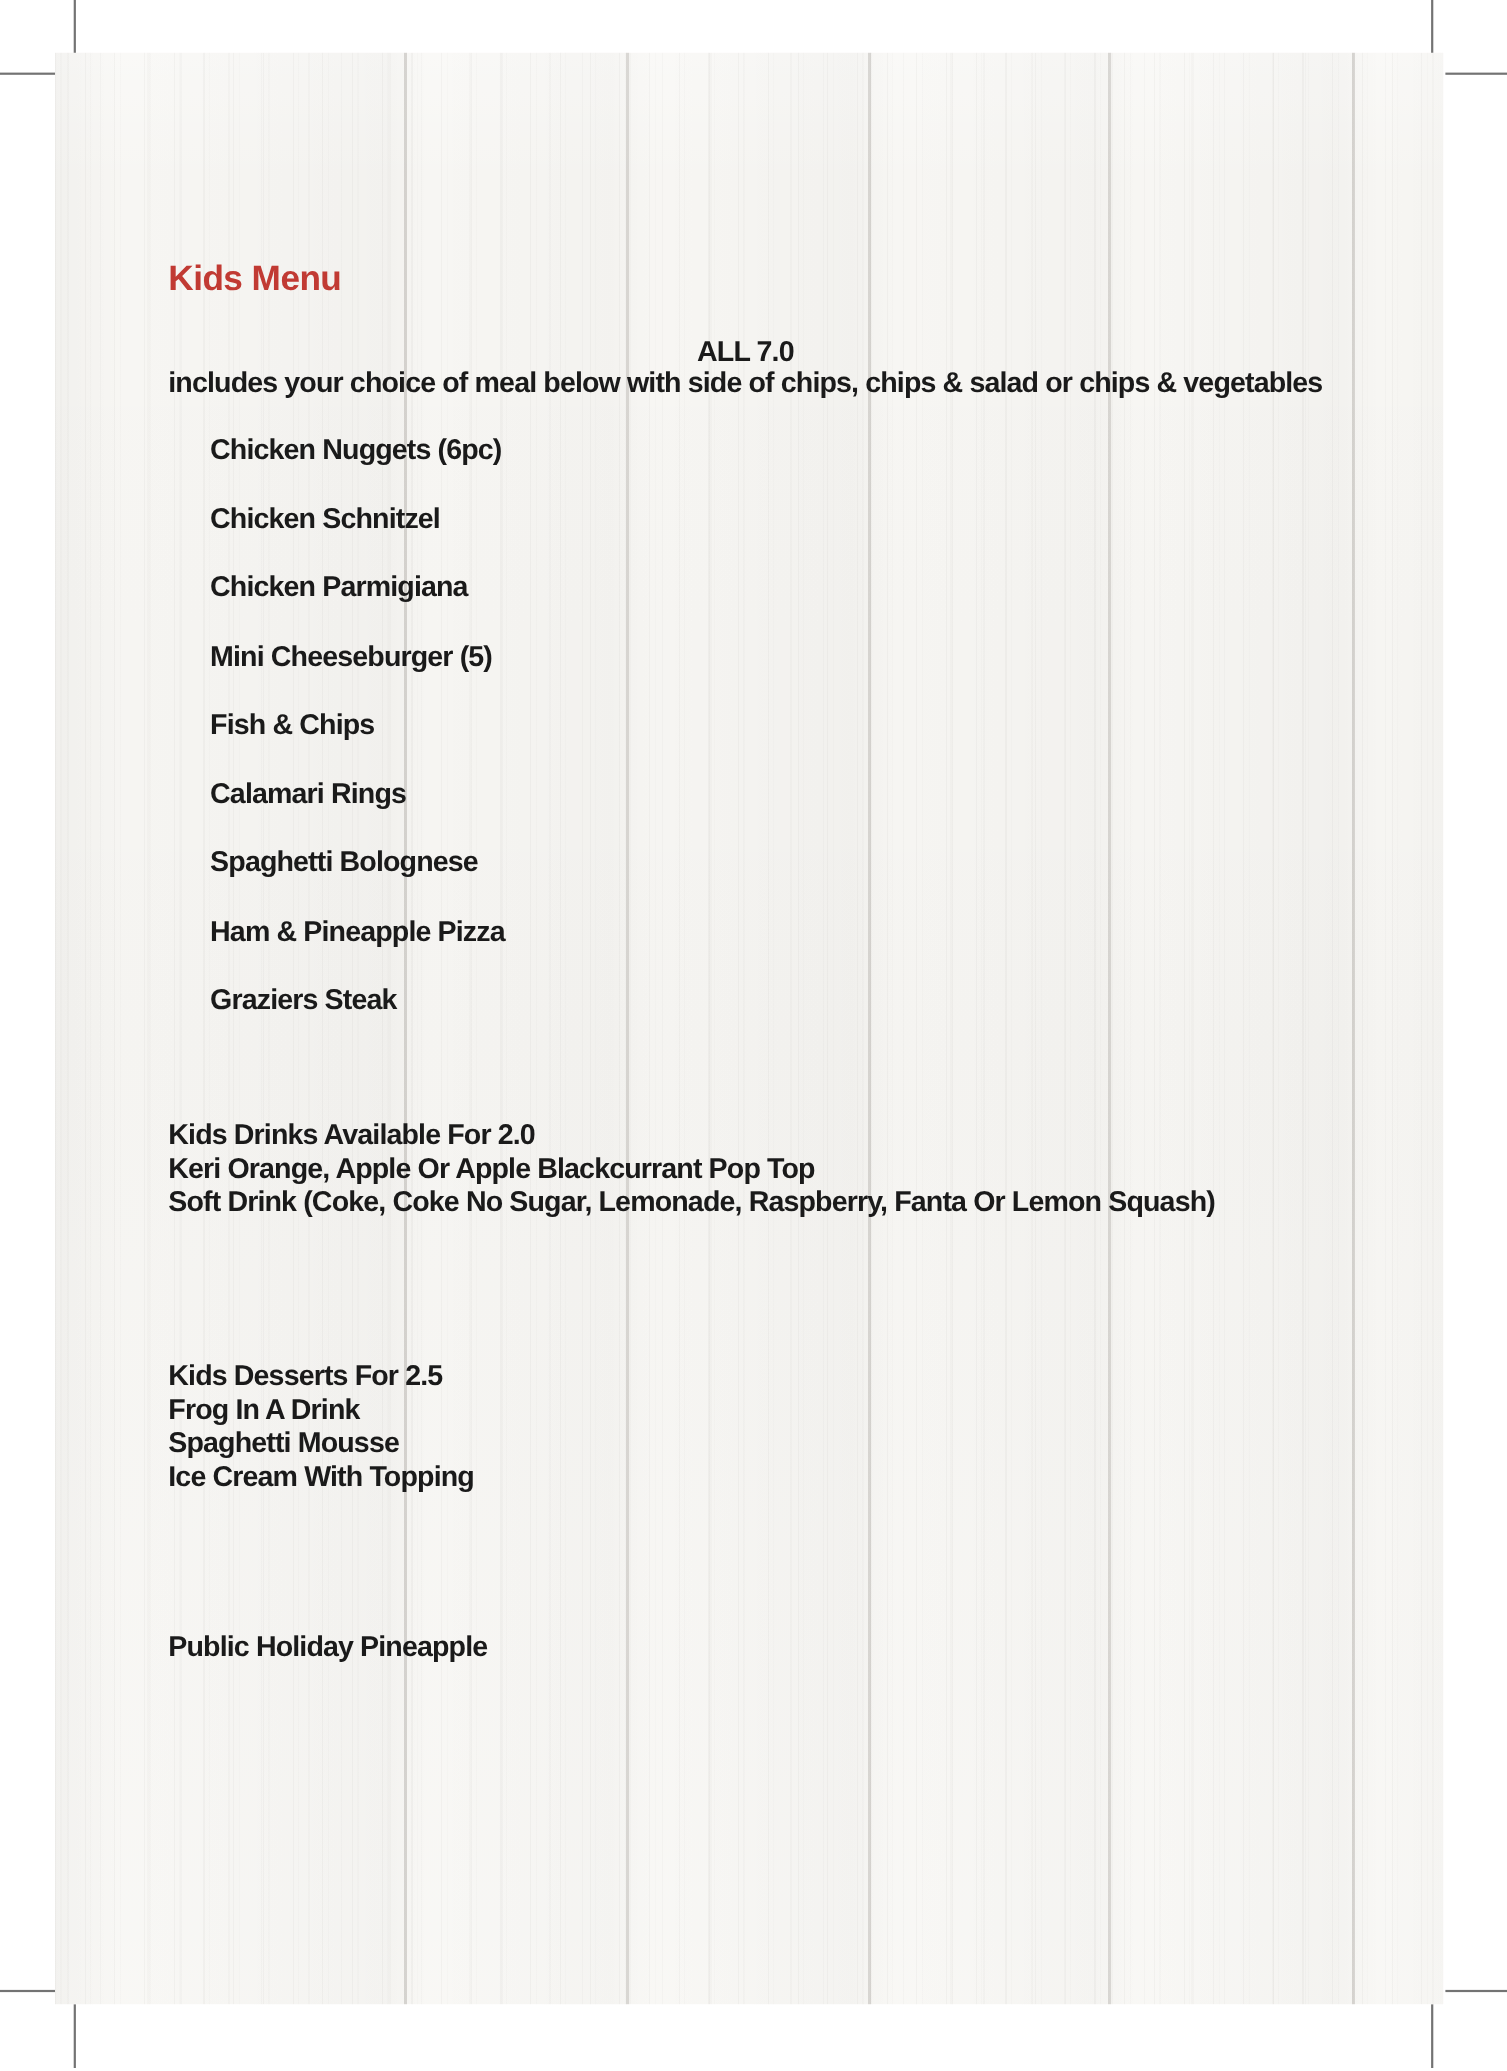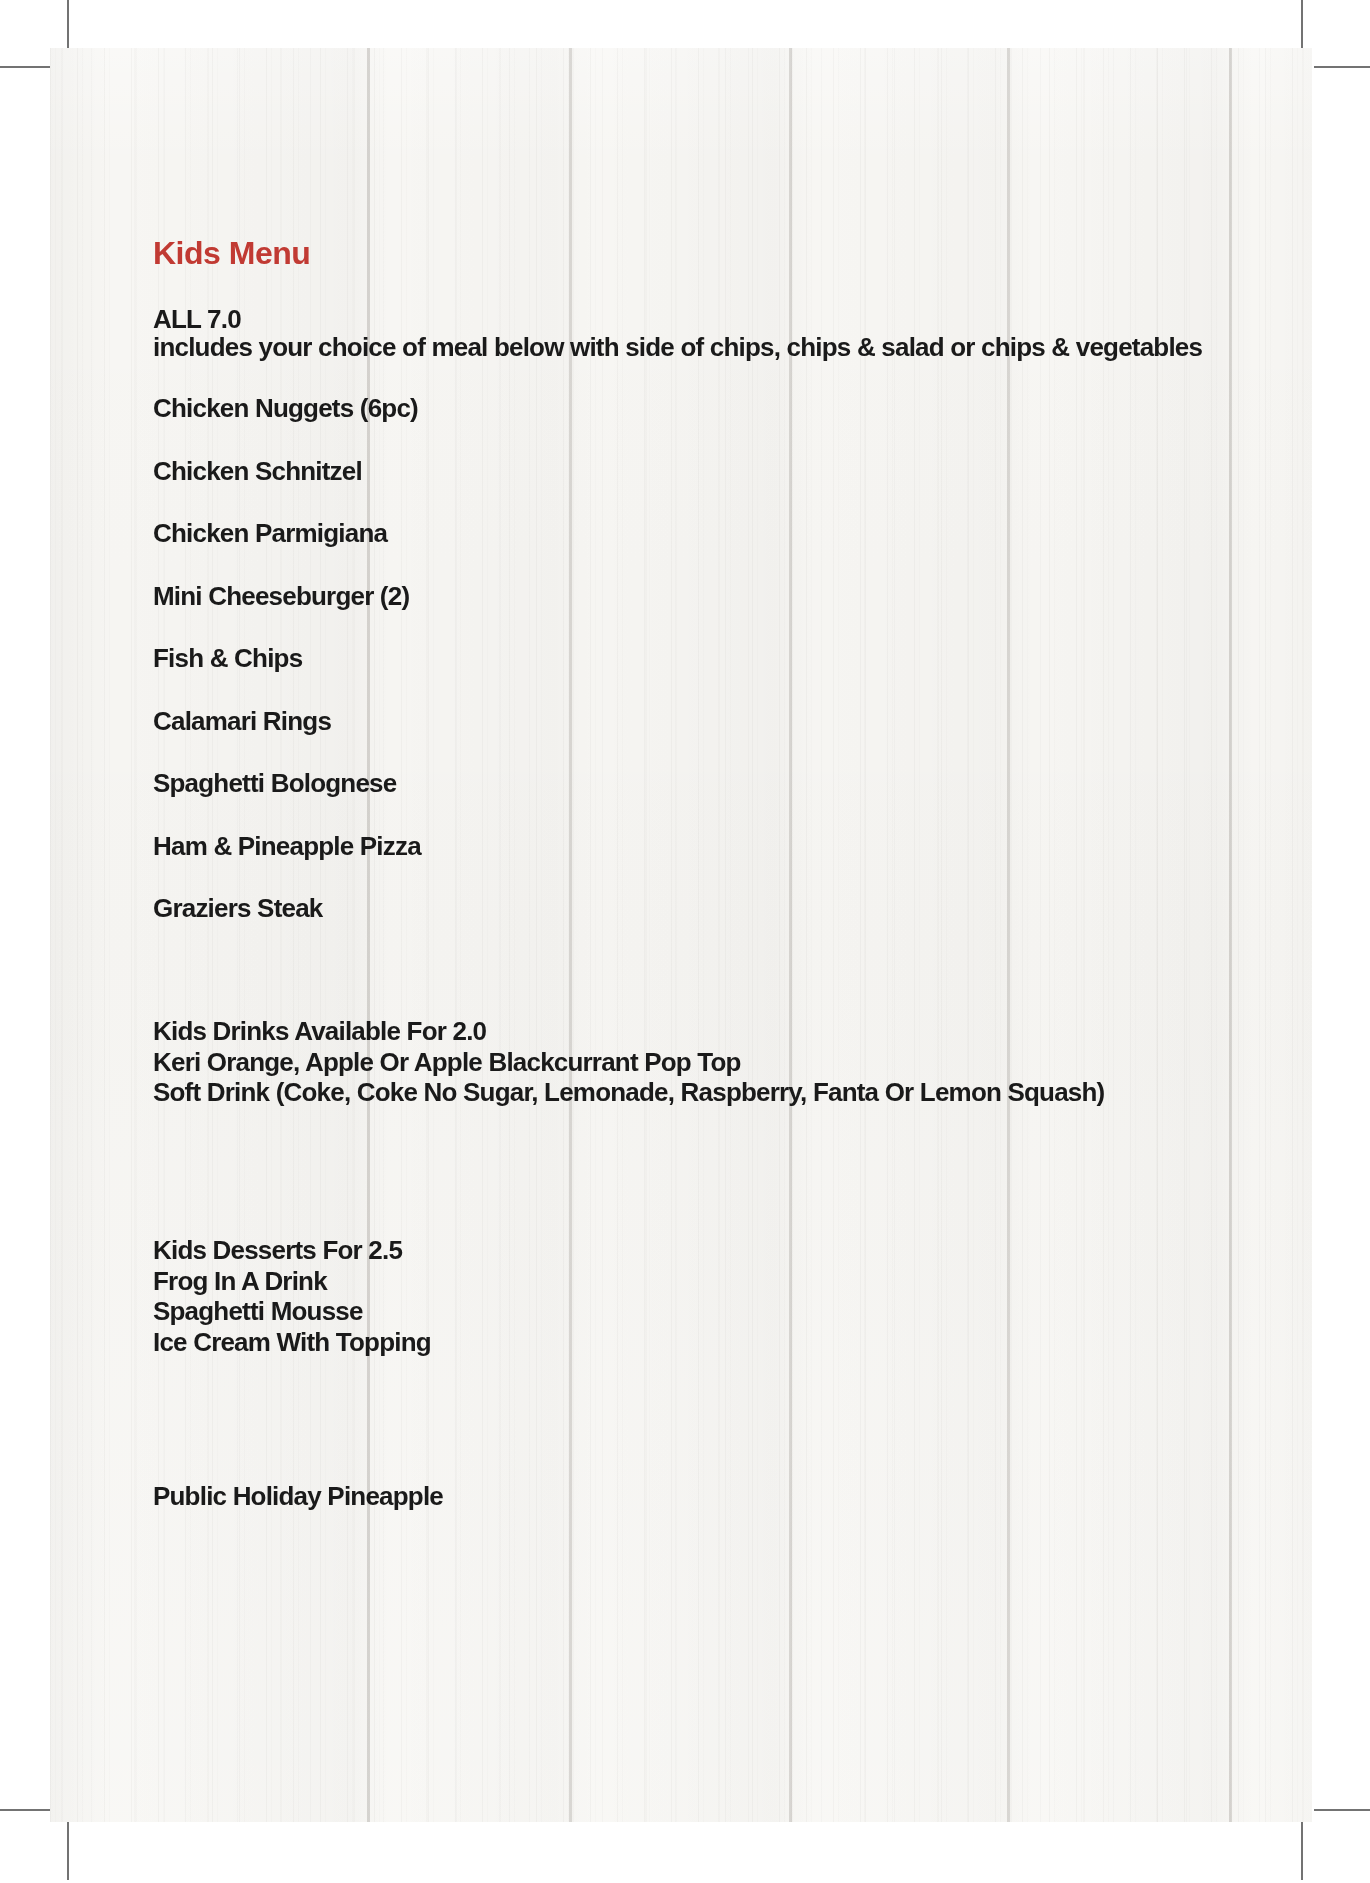--- a/index.html
+++ b/index.html
@@ -54,24 +54,24 @@
         rgba(0,0,0,.008) 900px, rgba(255,255,255,.2) 1774px);
   }
 
   
   .tx{position:absolute;left:103px;color:#1a1a1a;white-space:nowrap;}
   .b{font-weight:bold;letter-spacing:-0.8px;}
 
   .title{top:189px;font-size:32px;line-height:32px;font-weight:bold;
          letter-spacing:-0.5px;color:#c13a33;}
 
-  .intro{top:257px;font-size:26px;line-height:28px;}
+  .intro{top:257px;font-size:26px;line-height:28px;text-align:center;}
 
   .items{top:347px;font-size:26px;}
-  .items .item{line-height:27px;margin-bottom:35.5px;}
+  .items .item{line-height:27px;margin-bottom:35.5px;margin-left:38px;}
 
   .drinks{top:968px;font-size:26px;line-height:30.5px;}
   .desserts{top:1187px;font-size:26px;line-height:30.5px;}
 
   .surcharge-header{top:1435px;font-size:26px;line-height:26px;}
   .surcharge-note{top:1460px;font-size:24px;line-height:24px;
                   font-weight:normal;letter-spacing:-0.2px;color:#222;}
 </style>
 </head>
 <body>
@@ -93,21 +93,21 @@
 
     <div class="tx intro b">
       <div>ALL 7.0</div>
       <div>includes your choice of meal below with side of chips, chips &amp; salad or chips &amp; vegetables</div>
     </div>
 
     <div class="tx items b">
       <div class="item">Chicken Nuggets (6pc)</div>
       <div class="item">Chicken Schnitzel</div>
       <div class="item">Chicken Parmigiana</div>
-      <div class="item">Mini Cheeseburger (2)</div>
+      <div class="item">Mini Cheeseburger (5)</div>
       <div class="item">Fish &amp; Chips</div>
       <div class="item">Calamari Rings</div>
       <div class="item">Spaghetti Bolognese</div>
       <div class="item">Ham &amp; Pineapple Pizza</div>
       <div class="item">Graziers Steak</div>
     </div>
 
     <div class="tx drinks b">
       <div>Kids Drinks Available For 2.0</div>
       <div>Keri Orange, Apple Or Apple Blackcurrant Pop Top</div>

